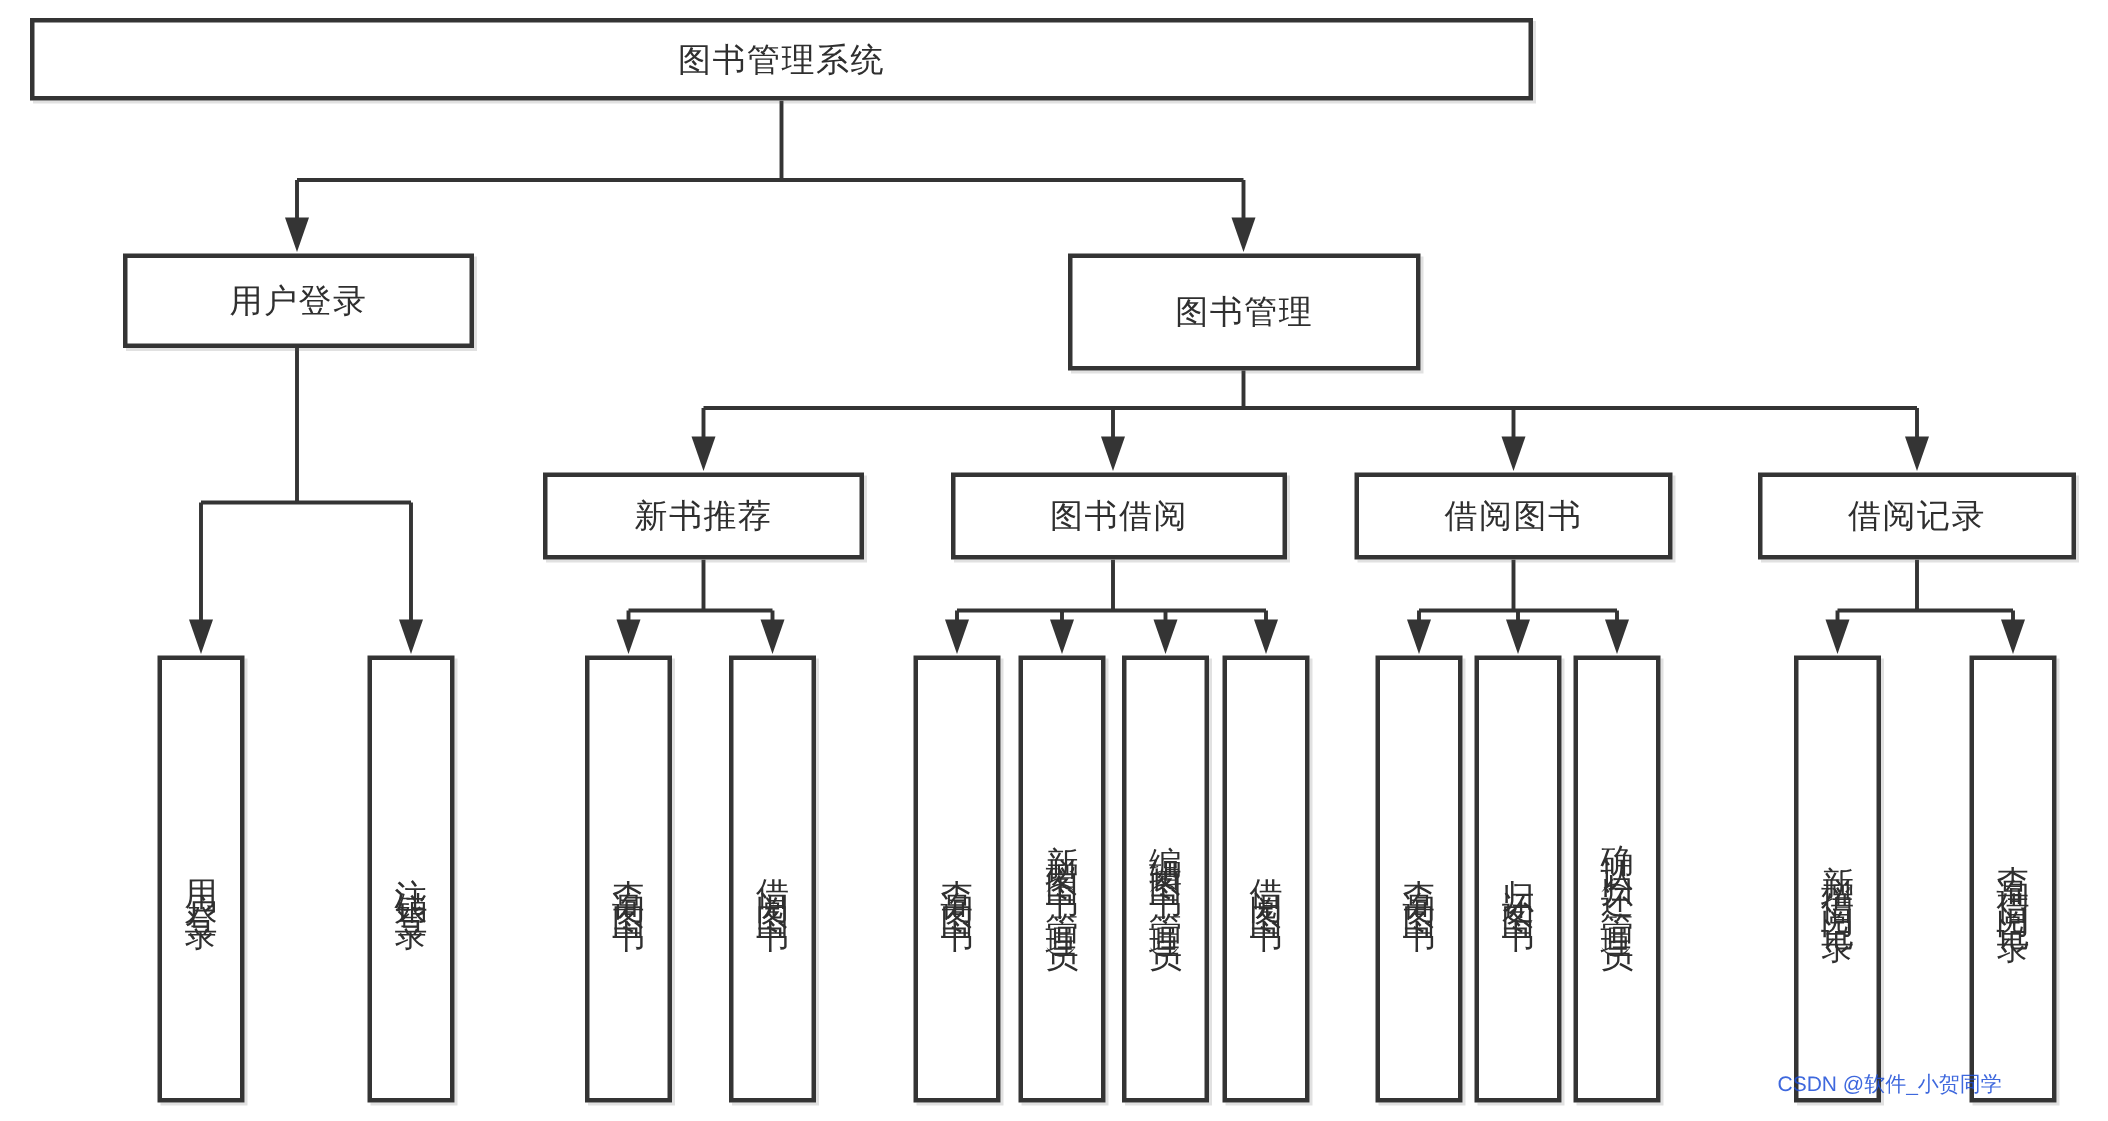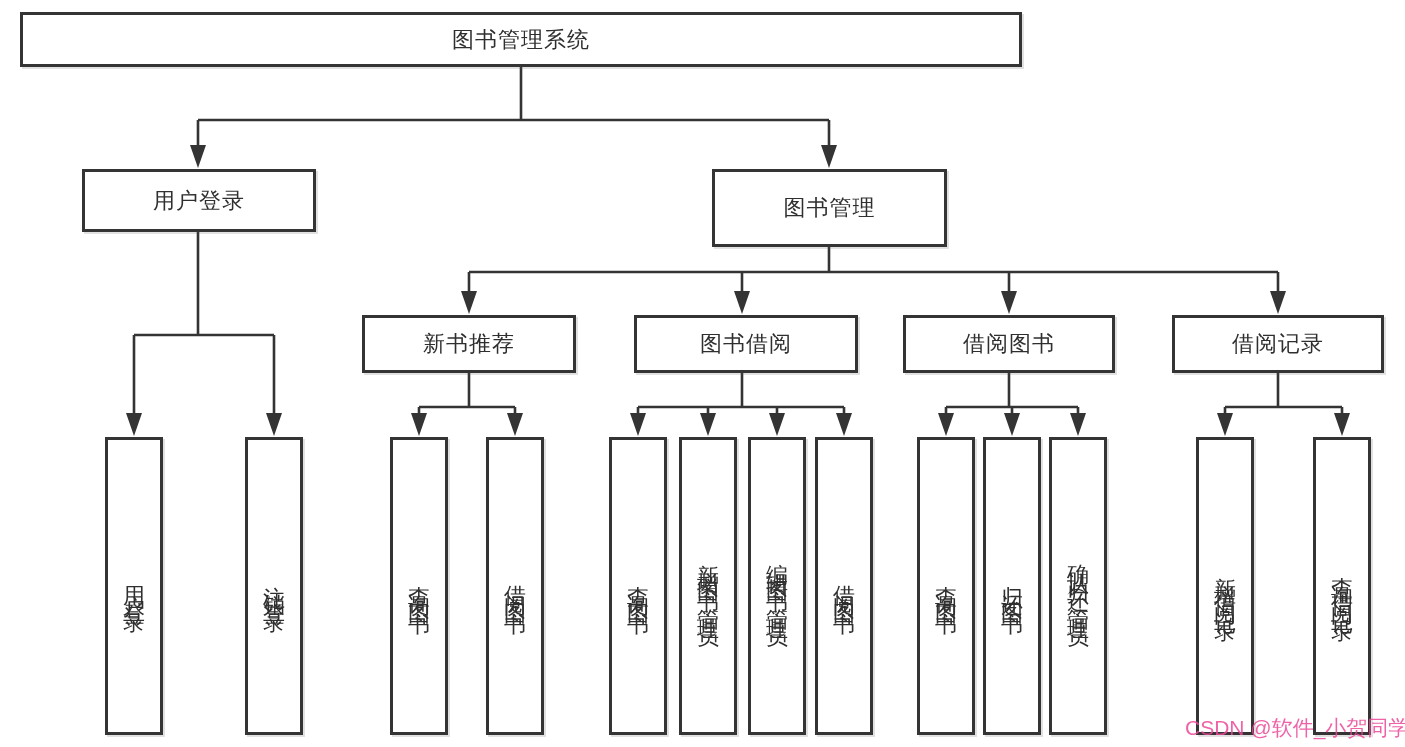--- a/index.html
+++ b/index.html
@@ -39,22 +39,22 @@
     text-orientation: mixed;
     font-size: 22px;
     letter-spacing: 9px;
     line-height: 1;
   }
   .watermark {
     position: absolute;
     left: 1185px;
     top: 714px;
     width: 215px;
-    font-size: 21px;
-    color: #ec4899;
+    font-size: 14px;
+    color: #1d4ed8;
     white-space: nowrap;
     z-index: 5;
     opacity: 0.85;
   }
 </style>
 </head>
 <body>
 
 <div class="stage">
 

